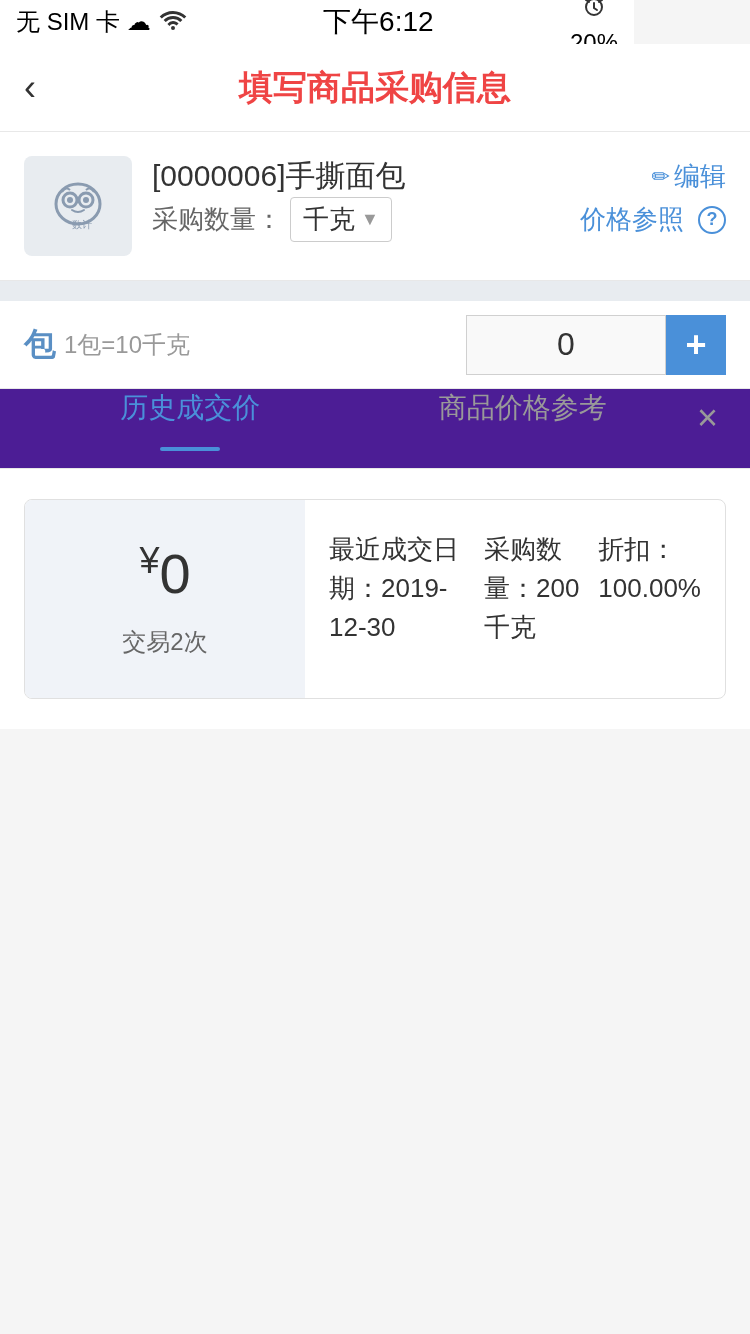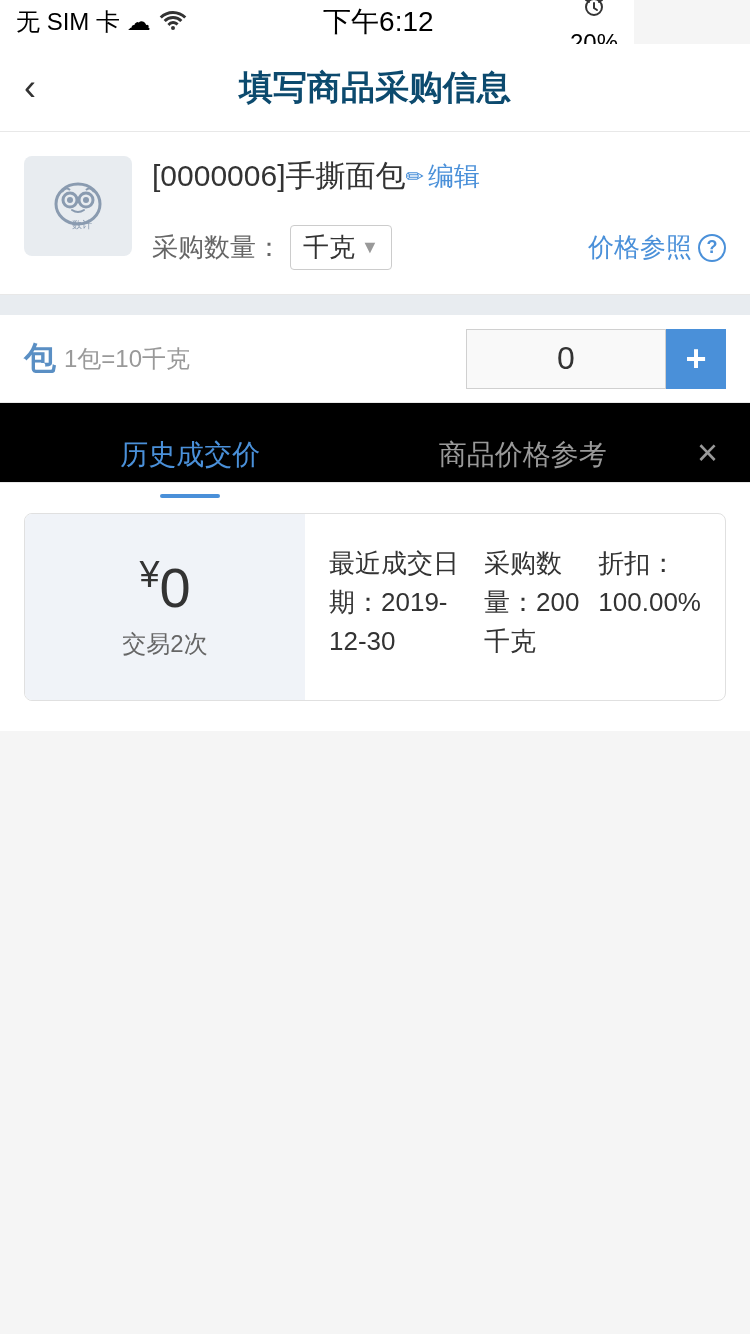--- a/index.html
+++ b/index.html
@@ -87,21 +87,21 @@
     .nav-back {
       position: absolute;
       left: 24px;
       font-size: 36px;
       color: #333;
       cursor: pointer;
     }
     .nav-title {
       font-size: 34px;
       font-weight: 600;
-      color: #0c4a6e;
+      color: #ef4444;
     }
 
     
     .product-card {
       background: #fff;
       margin: 0;
       padding: 24px;
       display: flex;
       align-items: flex-start;
       gap: 20px;
@@ -119,22 +119,23 @@
     }
     .owl-icon {
       font-size: 40px;
       color: #8a9bb0;
     }
     .product-info {
       flex: 1;
     }
     .product-header {
       display: flex;
-      align-items: center;
-      margin-bottom: 28px;
+      justify-content: space-between;
+      align-items: center;
+      margin-bottom: 0;
     }
     .product-name {
       font-size: 30px;
       font-weight: 500;
       color: #333;
     }
     .edit-link {
       font-size: 26px;
       color: #4a90d9;
       display: flex;
@@ -165,21 +166,21 @@
       gap: 6px;
       cursor: pointer;
     }
     .unit-dropdown-arrow {
       font-size: 18px;
       color: #999;
     }
     .price-ref {
       display: flex;
       align-items: center;
-      gap: 6px;
+      gap: 14px;
       font-size: 26px;
       color: #4a90d9;
       cursor: pointer;
     }
     .price-ref-icon {
       width: 28px;
       height: 28px;
       border: 2px solid #4a90d9;
       border-radius: 50%;
       display: flex;
@@ -246,23 +247,23 @@
       align-items: center;
       justify-content: center;
       cursor: pointer;
       font-size: 36px;
       color: #fff;
       font-weight: bold;
     }
 
     
     .tabs-container {
-      background: #000000;
-      display: flex;
-      align-items: flex-end;
+      background: #4c1d95;
+      display: flex;
+      align-items: flex-start;
       border-bottom: 1px solid #e8e8e8;
       padding: 0 24px;
       height: 80px;
       position: relative;
     }
     .tab-item {
       flex: 1;
       text-align: center;
       font-size: 28px;
       color: #999;
@@ -318,21 +319,21 @@
       color: #333;
     }
     .history-price-symbol {
       font-size: 36px;
       vertical-align: super;
       font-weight: normal;
     }
     .history-transactions {
       font-size: 24px;
       color: #666;
-      margin-top: 8px;
+      margin-top: 20px;
     }
     .history-right {
       flex: 1;
       padding: 30px 24px;
       display: flex;
       flex-direction: row;
       gap: 12px;
     }
     .history-detail-row {
       font-size: 26px;

